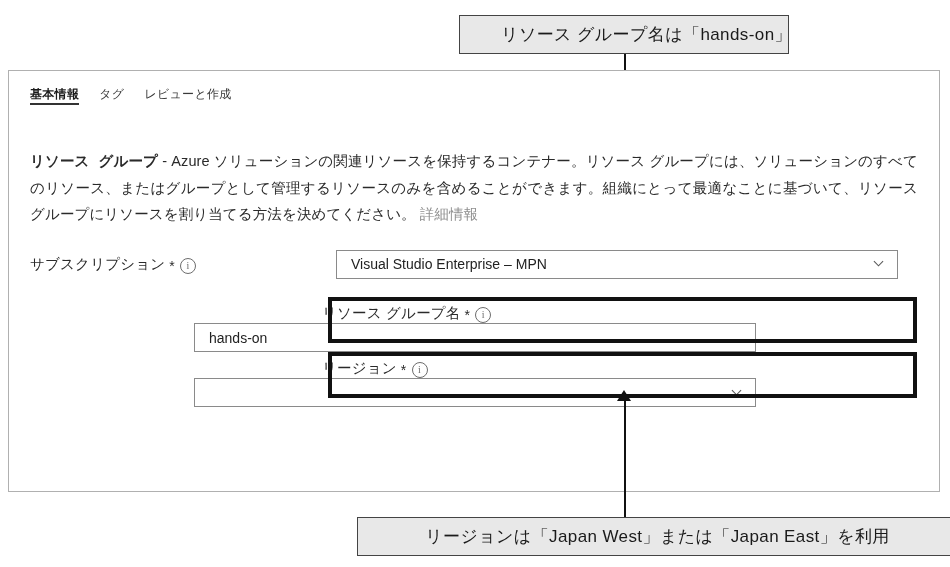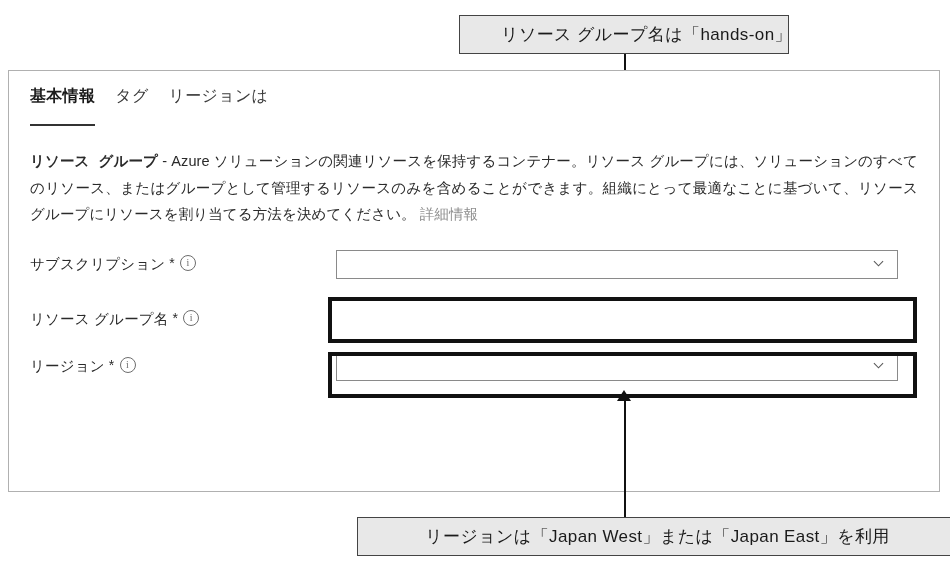--- a/index.html
+++ b/index.html
@@ -87,23 +87,23 @@
 
   
   .tabs {
     position: absolute;
     left: 21px;
     top: 15px;
     display: flex;
     align-items: flex-start;
   }
   .tab {
-    font-size: 16px;
+    font-size: 12px;
     color: #3a3a3a;
-    padding-bottom: 19px;
+    padding-bottom: 2px;
     position: relative;
     cursor: pointer;
     letter-spacing: .3px;
   }
   .tab + .tab { margin-left: 20px; }
   .tab.active {
     font-weight: bold;
     color: #1a1a1a;
   }
   .tab.active::after {
@@ -138,29 +138,29 @@
   
   .form-row {
     position: absolute;
     left: 21px;
     width: 890px;
     height: 30px;
     display: flex;
     align-items: center;
   }
   #row-subscription { top: 178px; }
-  #row-rgname       { top: 233px; }
-  #row-region       { top: 280px; }
+  #row-rgname       { top: 233px; flex-direction: column; }
+  #row-region       { top: 288px; flex-direction: column; }
 
   .field-label {
     width: 306px;
     font-size: 14.5px;
     color: #2a2a2a;
     display: flex;
-    align-items: flex-start;
+    align-items: flex-end;
     letter-spacing: .2px;
     flex: none;
   }
   .req-star {
     margin: 0 5px 0 4px;
     font-size: 14px;
     color: #2a2a2a;
   }
   .info-icon {
     width: 14px;
@@ -226,47 +226,51 @@
 <div id="panel">
 
   <div class="tabs">
     <div class="tab active">
       <span>基本情報</span>
     </div>
     <div class="tab">
       <span>タグ</span>
     </div>
     <div class="tab">
-      <span>リージョンは</span>
+      <span>レビューと作成</span>
     </div>
   </div>
 
   <div id="description">
     <span class="strong">リソース グループ</span><span> - Azure ソリューションの関連リソースを保持するコンテナー。リソース グループには、ソリューションのすべてのリソース、またはグループとして管理するリソースのみを含めることができます。組織にとって最適なことに基づいて、リソース グループにリソースを割り当てる方法を決めてください。</span><span class="link">詳細情報</span>
   </div>
 
   <div class="form-row" id="row-subscription">
     <div class="field-label">
       <span>サブスクリプション</span>
       <span class="req-star">*</span>
       <span class="info-icon">i</span>
     </div>
     <div class="control">
+      <span>Visual Studio Enterprise – MPN</span>
       <svg class="chev" viewBox="0 0 12 12">
         <path d="M1 3.5 L6 8.5 L11 3.5" fill="none" stroke="#5a5a5a" stroke-width="1.2"></path>
       </svg>
     </div>
   </div>
 
   <div class="form-row" id="row-rgname">
     <div class="field-label">
       <span>リソース グループ名</span>
       <span class="req-star">*</span>
       <span class="info-icon">i</span>
     </div>
+    <div class="control text-input">
+      <span>hands-on</span>
+    </div>
   </div>
 
   <div class="form-row" id="row-region">
     <div class="field-label">
       <span>リージョン</span>
       <span class="req-star">*</span>
       <span class="info-icon">i</span>
     </div>
     <div class="control">
       <svg class="chev" viewBox="0 0 12 12">

